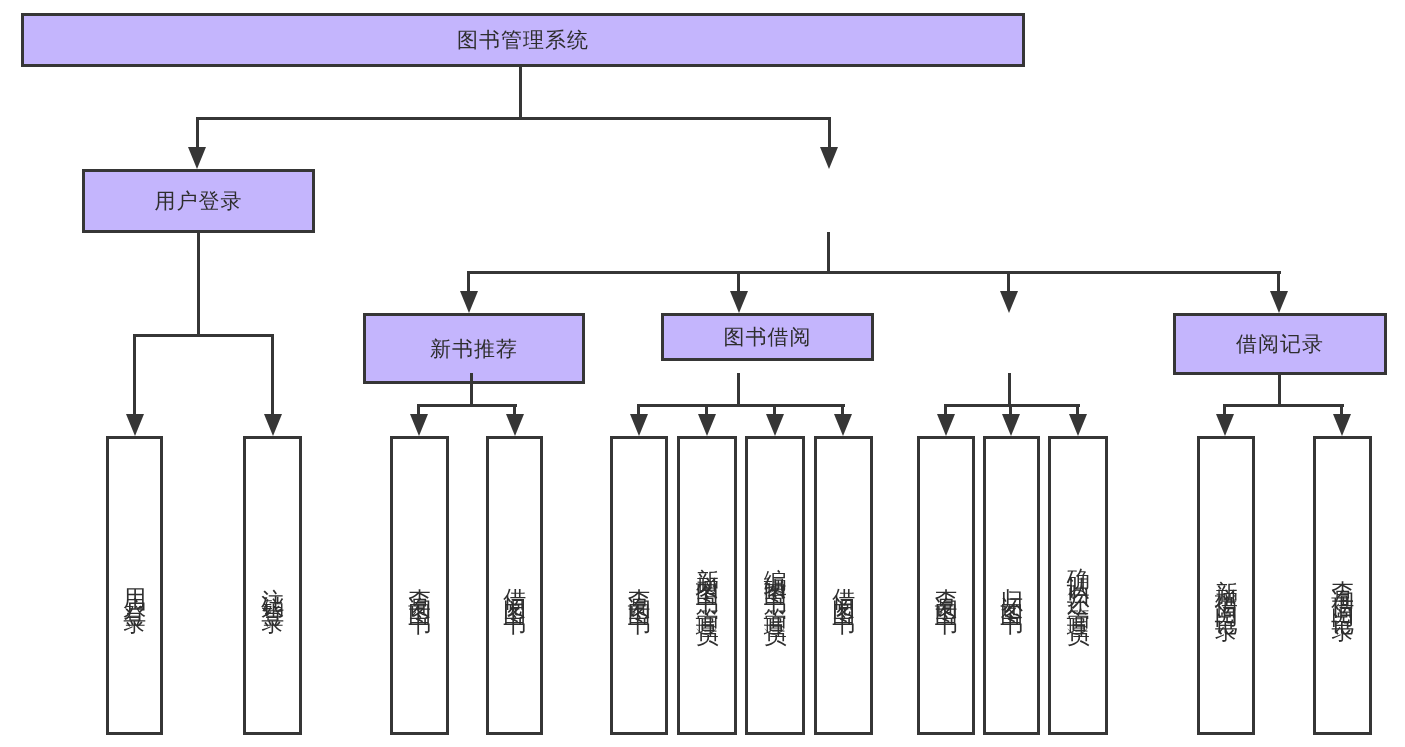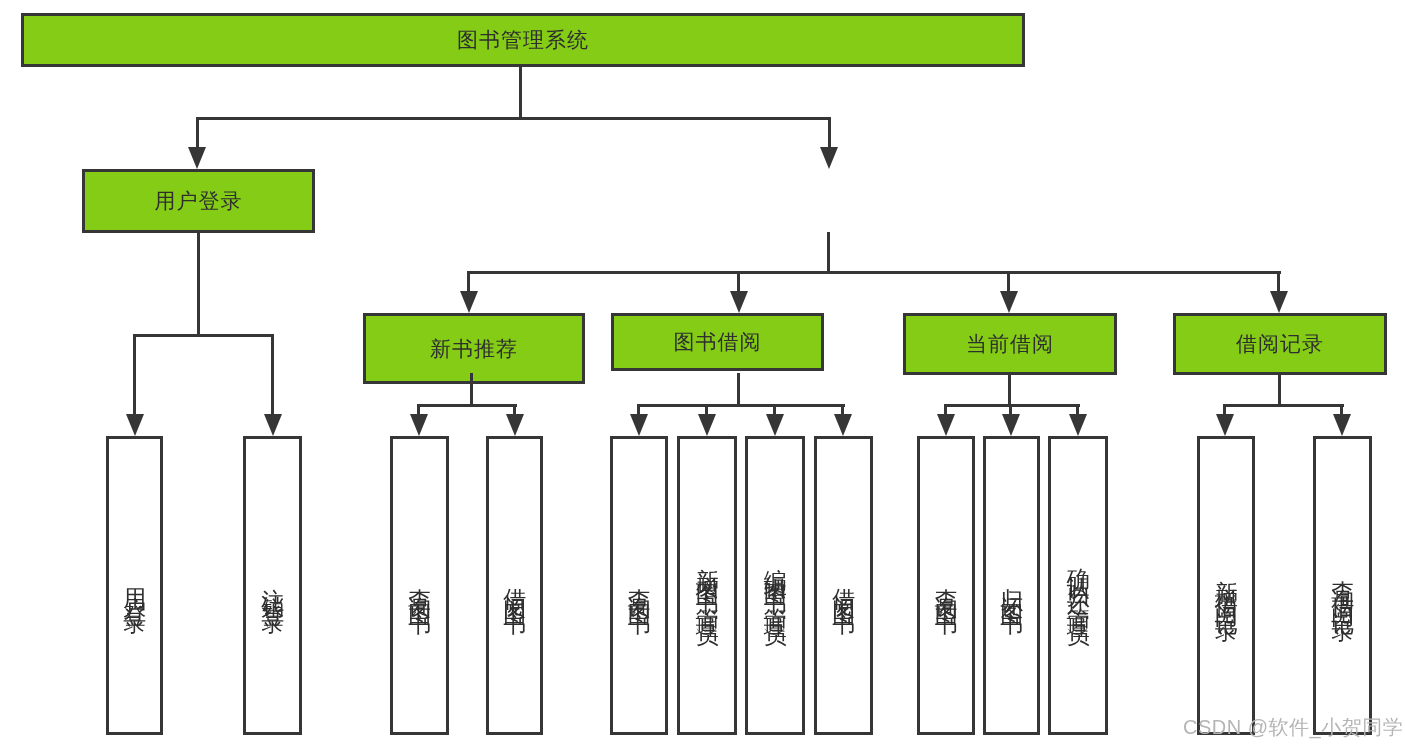--- a/index.html
+++ b/index.html
@@ -8,21 +8,21 @@
     --watermark:#b5b5b5;
     --background:#ffffff;
   }
   html,body{margin:0;padding:0;}
   body{font-family:"Liberation Sans","DejaVu Sans",sans-serif;background:#fff;}
   #canvas{
     position:relative;width:1405px;height:747px;
     background:var(--background);overflow:hidden;
   }
   .hbox{
-    position:absolute;box-sizing:border-box;background:#84cc16;
+    position:absolute;box-sizing:border-box;background:#c4b5fd;
     border:3px solid var(--line);
     display:flex;align-items:center;justify-content:center;
   }
   .hbox .lbl{
     font-size:21px;color:var(--text);letter-spacing:1px;white-space:nowrap;
   }
   .vbox{
     position:absolute;box-sizing:border-box;background:#fff;
     border:3px solid var(--line);
     display:flex;align-items:center;justify-content:center;
@@ -78,25 +78,22 @@
   <div class="ln" style="left:737px;top:271px;width:3px;height:22px"></div>
   <div class="ar" style="left:730px;top:291px"></div>
   <div class="ln" style="left:1007px;top:271px;width:3px;height:22px"></div>
   <div class="ar" style="left:1000px;top:291px"></div>
   <div class="ln" style="left:1277px;top:271px;width:3px;height:22px"></div>
   <div class="ar" style="left:1270px;top:291px"></div>
 
   <div class="hbox" style="left:363px;top:313px;width:222px;height:71px">
     <span class="lbl">新书推荐</span>
   </div>
-  <div class="hbox" style="left:611px;top:313px;width:213px;height:58px">
+  <div class="hbox" style="left:661px;top:313px;width:213px;height:48px">
     <span class="lbl">图书借阅</span>
-  </div>
-  <div class="hbox" style="left:903px;top:313px;width:214px;height:62px">
-    <span class="lbl">当前借阅</span>
   </div>
   <div class="hbox" style="left:1173px;top:313px;width:214px;height:62px">
     <span class="lbl">借阅记录</span>
   </div>
 
   <div class="ln" style="left:470px;top:373px;width:3px;height:34px"></div>
   <div class="ln" style="left:417px;top:404px;width:100px;height:3px"></div>
   <div class="ln" style="left:417px;top:404px;width:3px;height:12px"></div>
   <div class="ar" style="left:410px;top:414px"></div>
   <div class="ln" style="left:513px;top:404px;width:3px;height:12px"></div>
@@ -166,15 +163,14 @@
     <span class="lbl">确认归还（管理员）</span>
   </div>
 
   <div class="vbox" style="left:1197px;width:58px">
     <span class="lbl">新增借阅记录</span>
   </div>
   <div class="vbox" style="left:1313px;width:59px">
     <span class="lbl">查询借阅记录</span>
   </div>
 
-  <div class="watermark">CSDN @软件_小贺同学</div>
 
 </div>
 
 </body></html>

